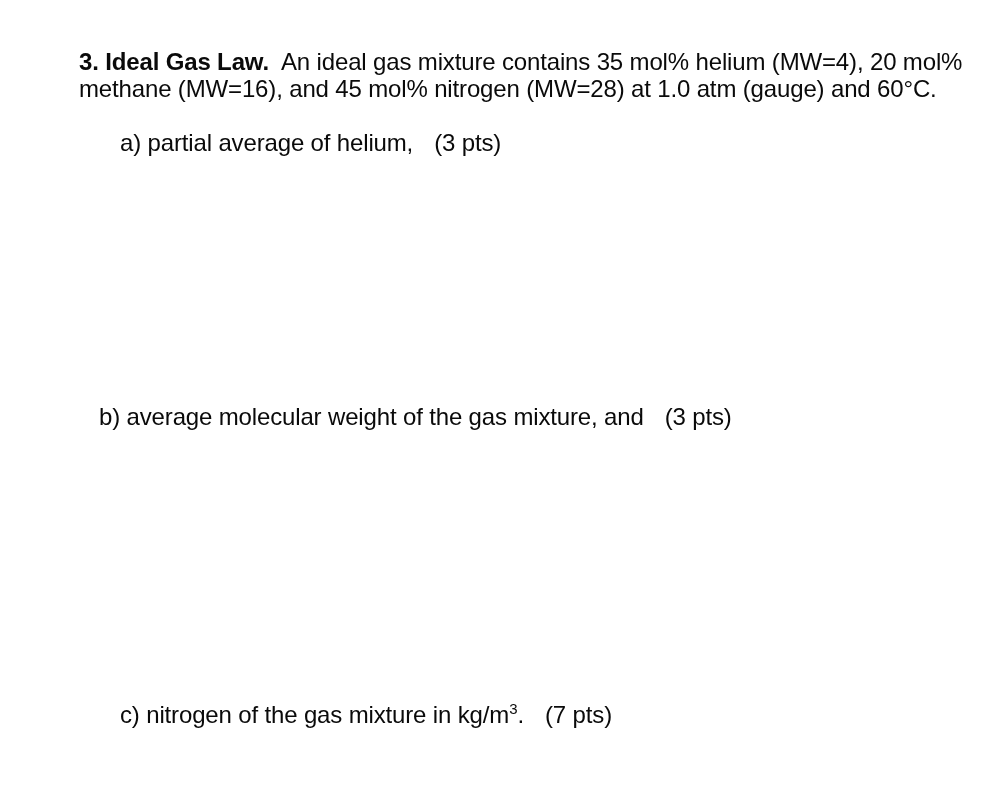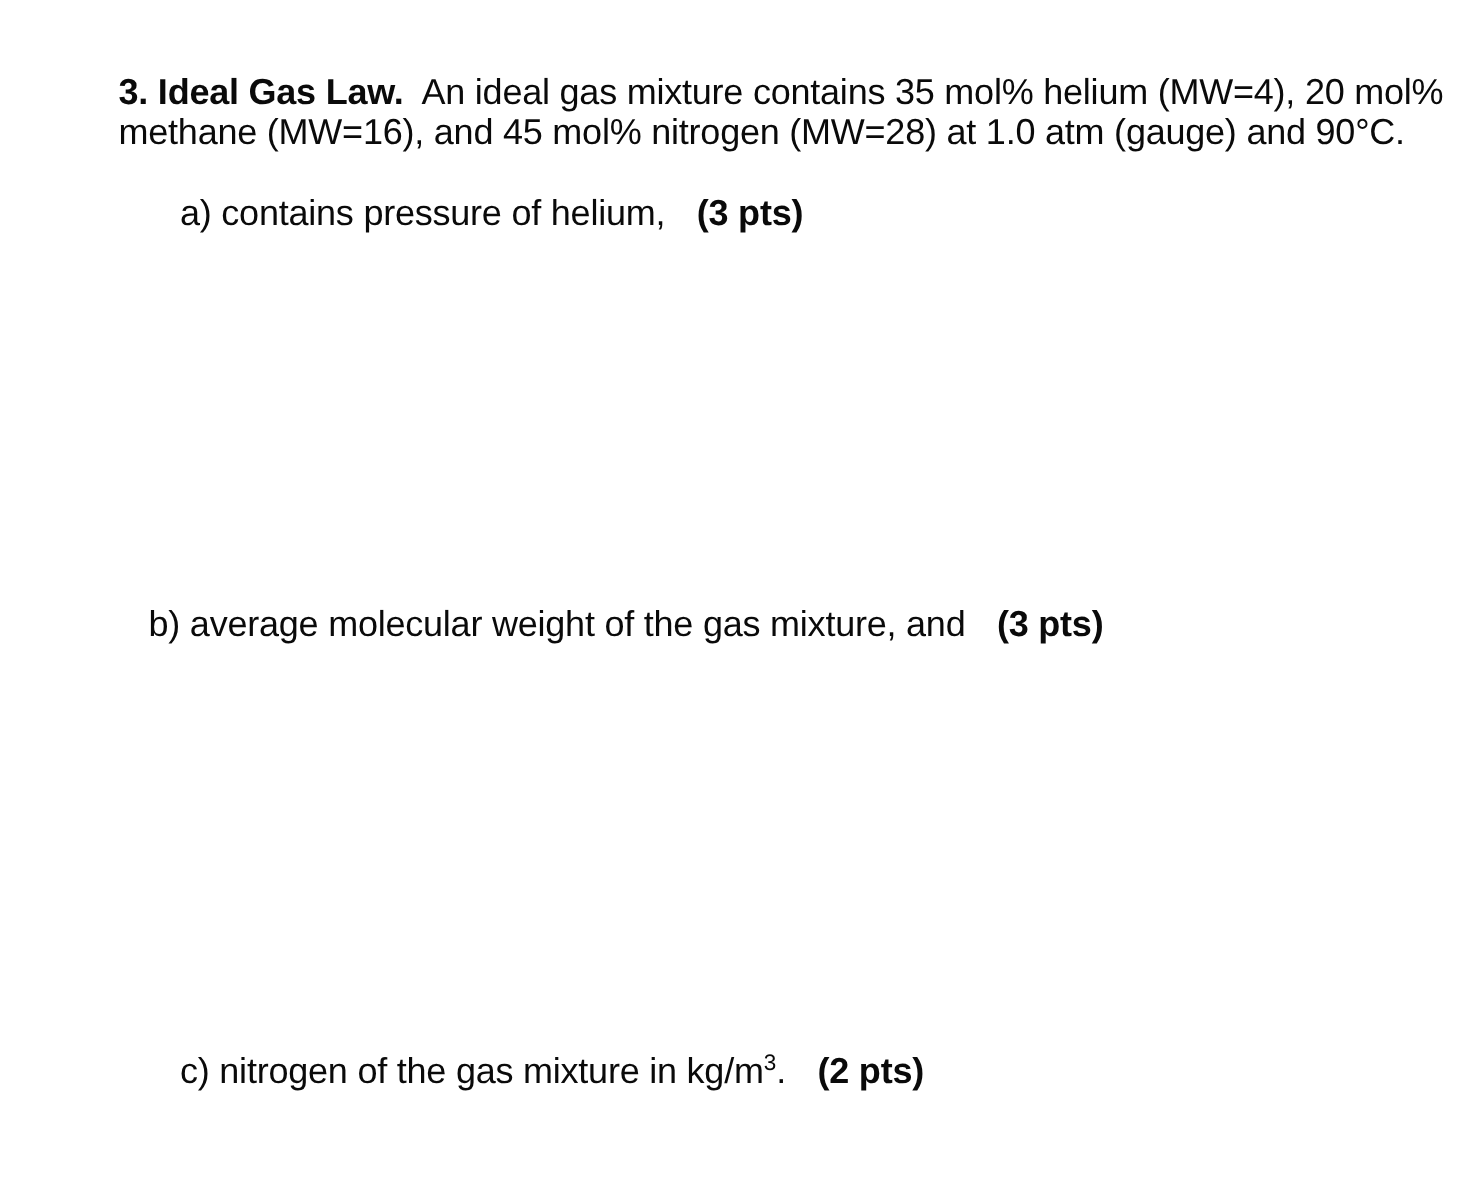--- a/index.html
+++ b/index.html
@@ -38,45 +38,45 @@
     width: 12px;
   }
   .part {
     position: absolute;
     white-space: nowrap;
   }
   .part-a { left: 84px; top: 129px; }
   .part-b { left: 63px; top: 403px; }
   .part-c { left: 84px; top: 701px; }
   .pts {
-    font-weight: bold;
+    font-weight: normal;
     margin-left: 21px;
   }
   .sup {
     font-size: 15px;
     position: relative;
     top: -9px;
     letter-spacing: 0;
   }
 </style>
 </head>
 <body>
 
 <div class="page">
 
   <div class="intro">
     <span class="line"><span class="bold">3. Ideal Gas Law.</span><span class="title-gap"></span><span>An ideal gas mixture contains 35 mol% helium (MW=4), 20 mol%</span></span>
-    <span class="line">methane (MW=16), and 45 mol% nitrogen (MW=28) at 1.0 atm (gauge) and 90°C.</span>
+    <span class="line">methane (MW=16), and 45 mol% nitrogen (MW=28) at 1.0 atm (gauge) and 60°C.</span>
   </div>
 
   <div class="part part-a">
-    <span>a) contains pressure of helium,</span><span class="pts">(3 pts)</span>
+    <span>a) partial average of helium,</span><span class="pts">(3 pts)</span>
   </div>
 
   <div class="part part-b">
     <span>b) average molecular weight of the gas mixture, and</span><span class="pts">(3 pts)</span>
   </div>
 
   <div class="part part-c">
-    <span>c) nitrogen of the gas mixture in kg/m</span><span class="sup">3</span><span>.</span><span class="pts">(2 pts)</span>
+    <span>c) nitrogen of the gas mixture in kg/m</span><span class="sup">3</span><span>.</span><span class="pts">(7 pts)</span>
   </div>
 
 </div>
 
 </body></html>

